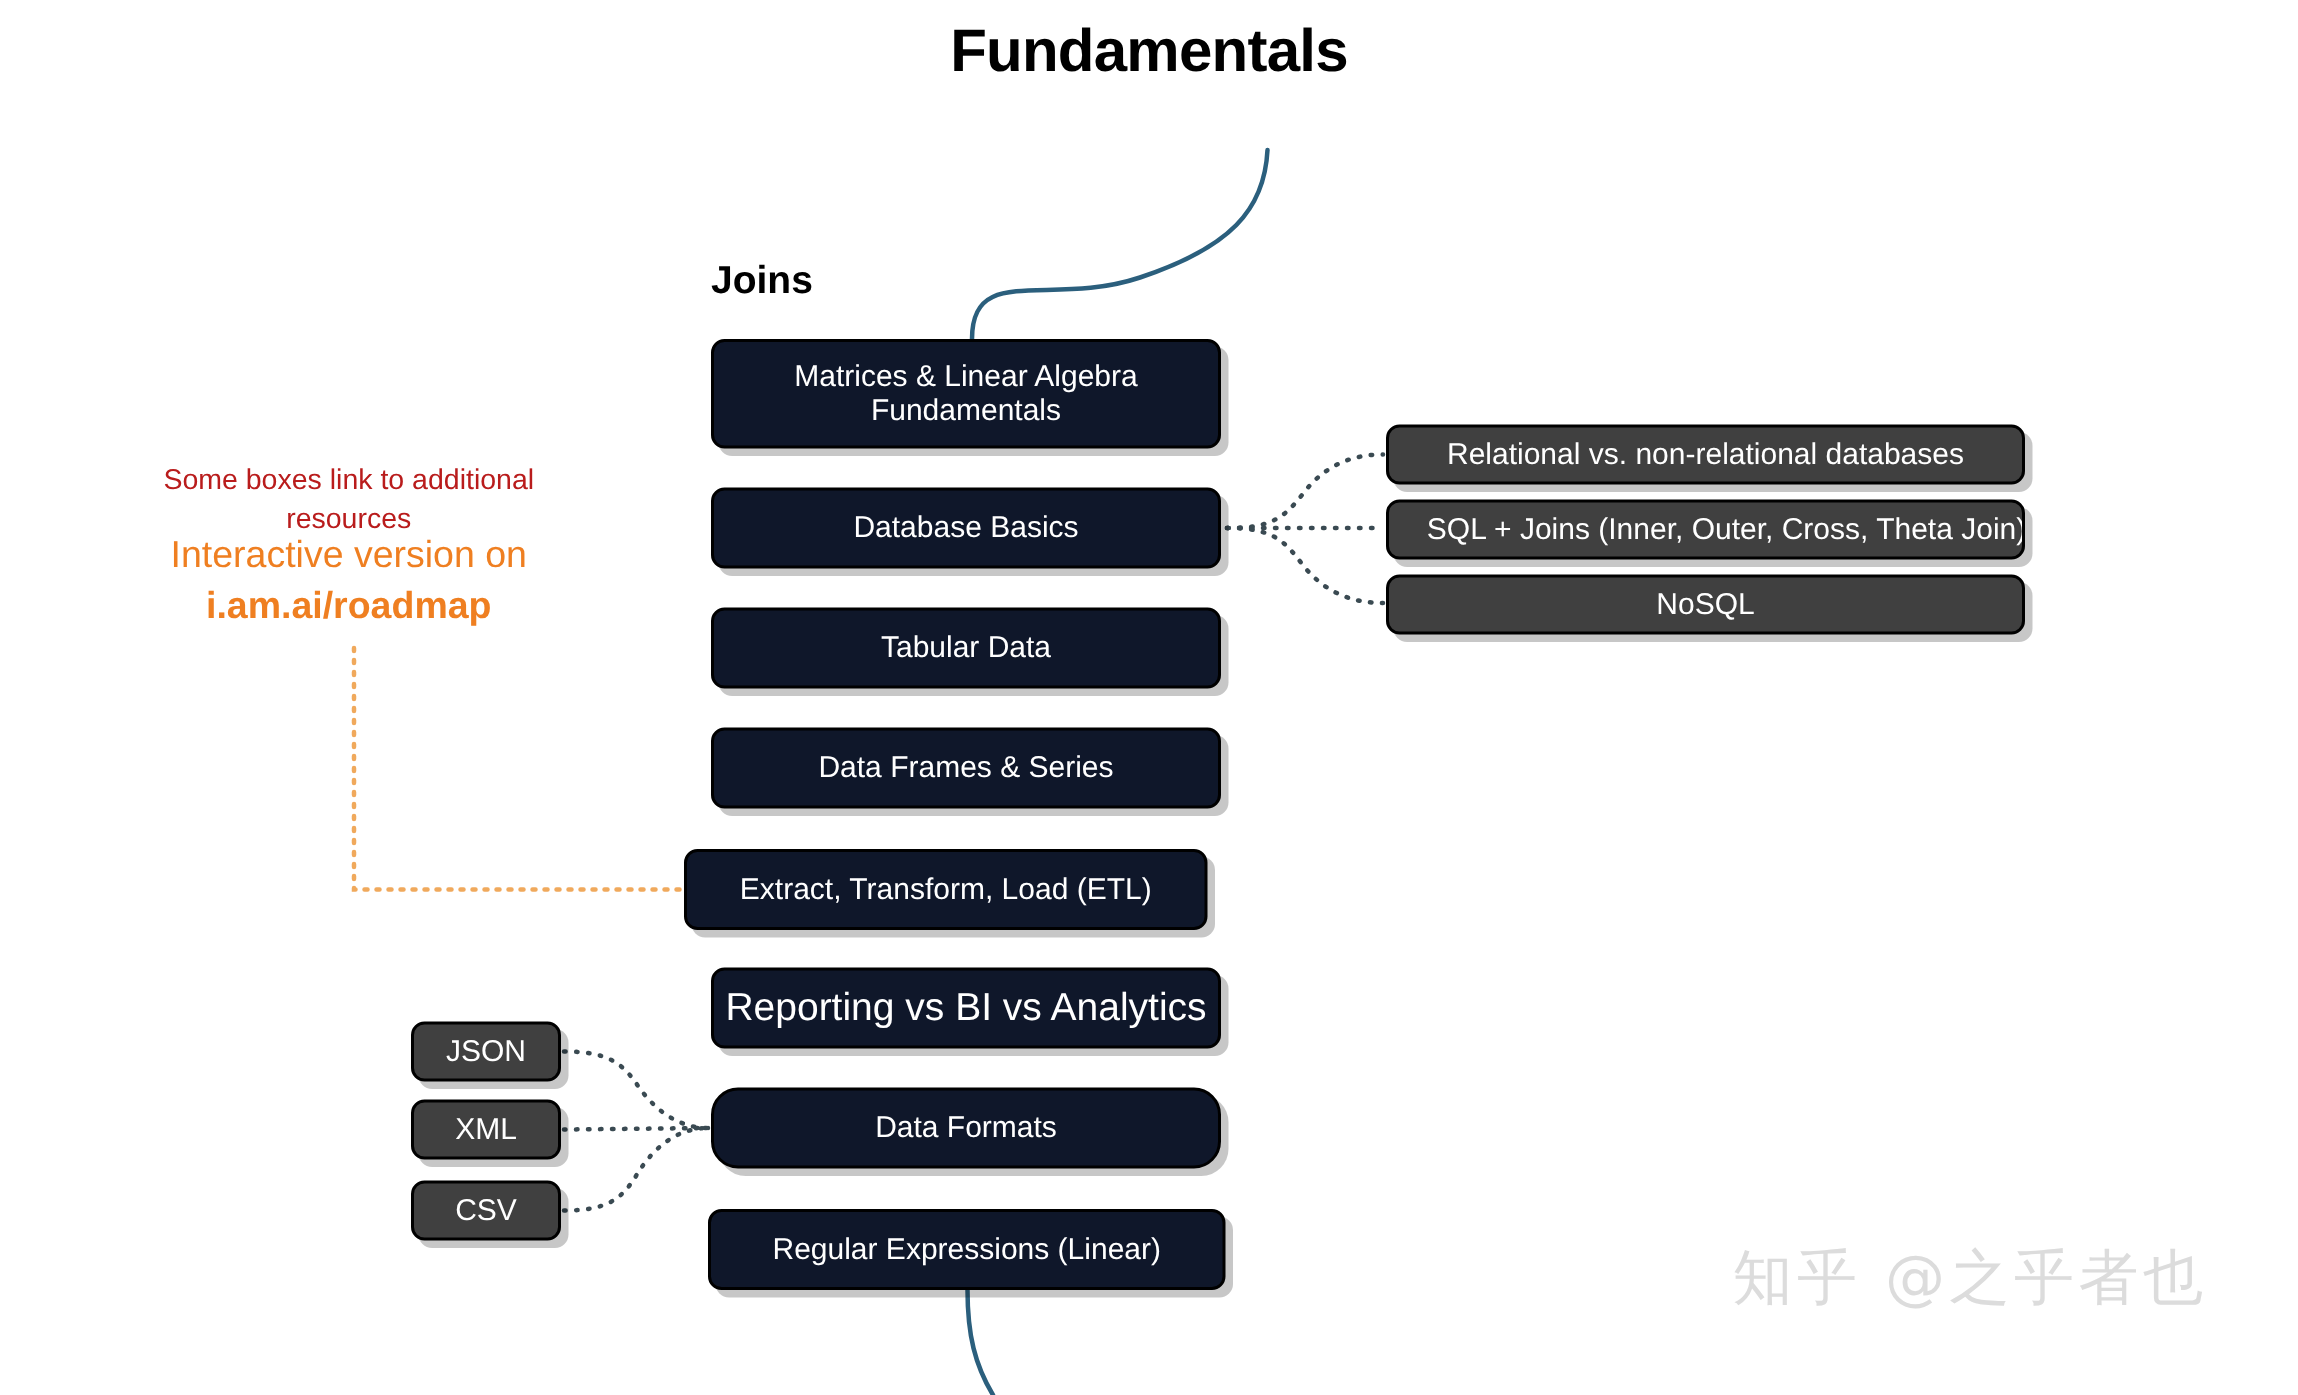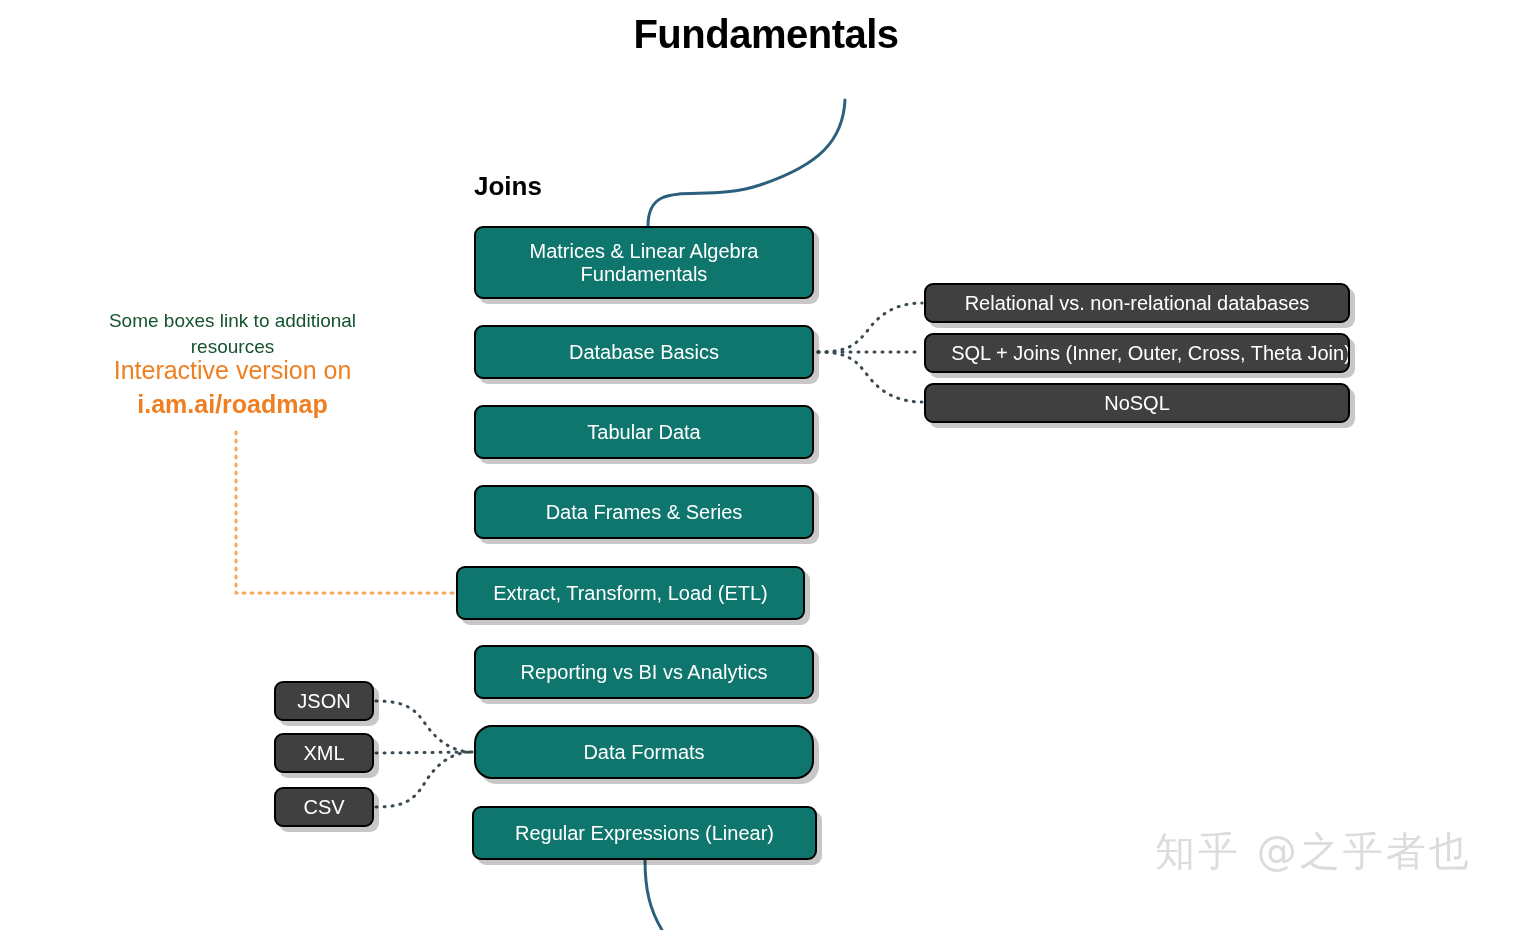--- a/index.html
+++ b/index.html
@@ -62,37 +62,37 @@
     display: flex;
     align-items: center;
     justify-content: center;
     color: #ffffff;
     text-align: center;
     line-height: 1.15;
     box-shadow: 5px 5px 0 rgba(0,0,0,0.22);
     overflow: hidden;
     white-space: nowrap;
   }
-  .node.blue  { background: #0f766e; }
+  .node.blue  { background: #0f172a; }
   .node.gray  { background: #404040; }
   .node .label {
     display: block;
     white-space: pre-line;
   }
   .node.clip .label { white-space: nowrap; }
 
   
   #note-gray {
     position: absolute;
     left: 70px;
     top: 308px;
     width: 325px;
     text-align: center;
     font-size: 19px;
-    color: #14532d;
+    color: #b91c1c;
     line-height: 1.35;
   }
   #note-orange {
     position: absolute;
     left: 70px;
     top: 355px;
     width: 325px;
     text-align: center;
     color: #ef7f21;
     line-height: 1.25;
@@ -153,21 +153,21 @@
   </div>
 
   <div class="node blue" style="left:474px; top:485px; width:340px; height:54px; font-size:20px;">
     <span class="label">Data Frames &amp; Series</span>
   </div>
 
   <div class="node blue clip" style="left:456px; top:566px; width:349px; height:54px; font-size:20px;">
     <span class="label">Extract, Transform, Load (ETL)</span>
   </div>
 
-  <div class="node blue" style="left:474px; top:645px; width:340px; height:54px; font-size:20px;justify-content:center;">
+  <div class="node blue" style="left:474px; top:645px; width:340px; height:54px; font-size:26px;justify-content:center;">
     <span class="label">Reporting vs BI vs Analytics</span>
   </div>
 
   <div class="node blue" style="left:474px; top:725px; width:340px; height:54px; font-size:20px;border-radius:18px;">
     <span class="label">Data Formats</span>
   </div>
 
   <div class="node blue clip" style="left:472px; top:806px; width:345px; height:54px; font-size:20px;">
     <span class="label">Regular Expressions (Linear)</span>
   </div>

